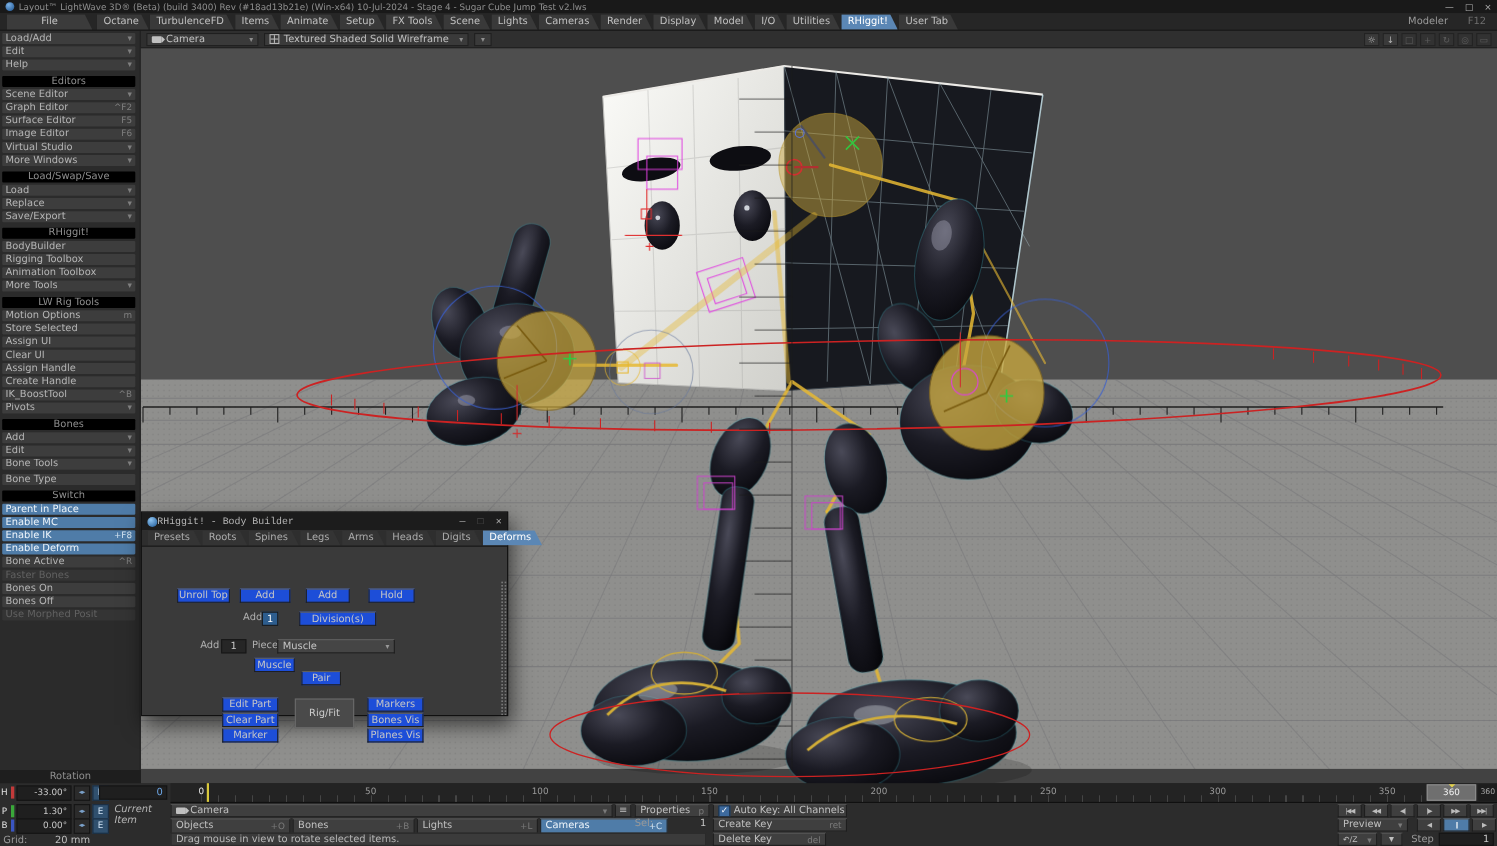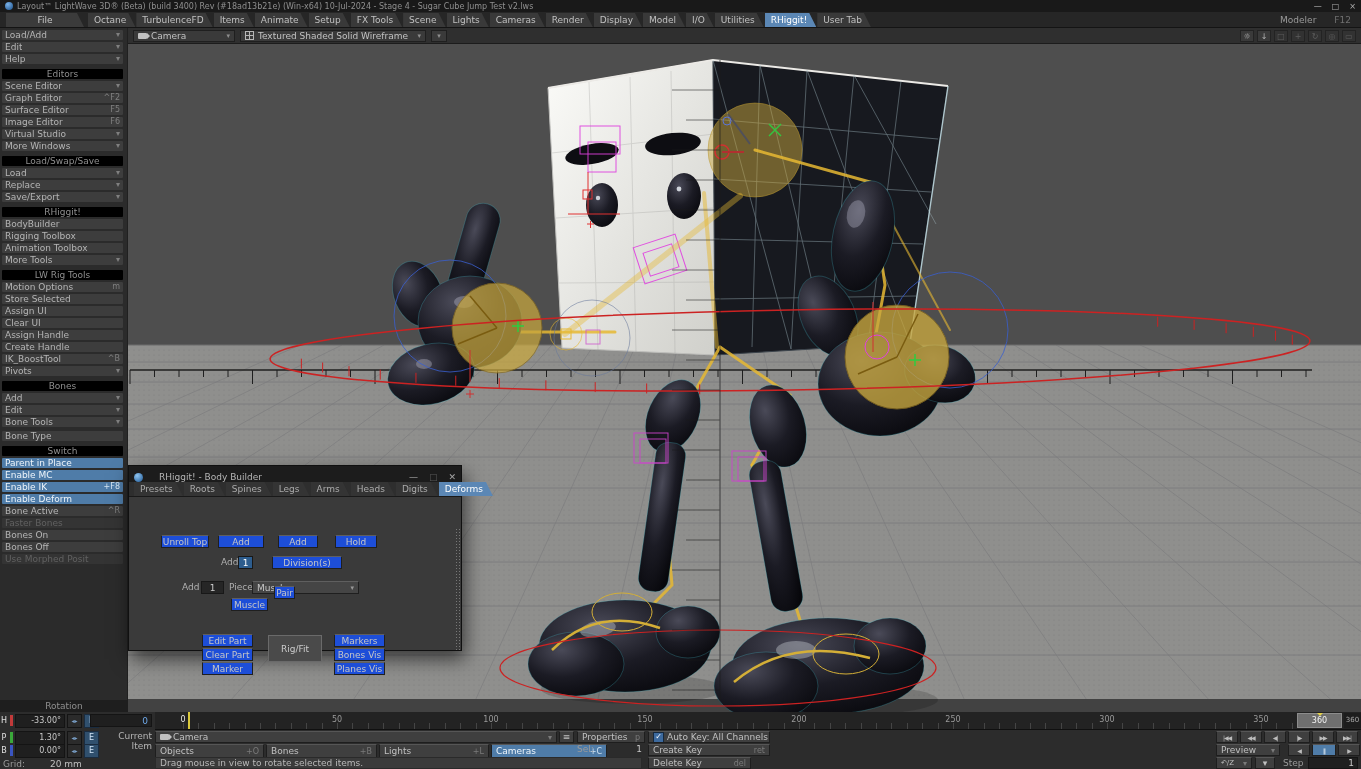--- a/index.html
+++ b/index.html
@@ -48,21 +48,21 @@
   .srow.header{background:#000000;justify-content:center;color:#8f8f8f;margin-top:5px;}
   .srow.highlight{background:#4f7ca8;color:#eef5fb;}
   .srow.highlight .ssuffix{color:#d5e5f2;}
   .srow.disabled{color:#616161;background:#343434;}
   .srow.gap{margin-top:4px;}
   
   .viewport{position:absolute;left:128px;top:44px;width:1233px;height:668px;overflow:hidden;background:#4e4e4e;}
   
   .dialog{position:absolute;left:128px;top:465px;width:334px;height:186px;background:#3a3a3a;
           border:1px solid #101010;box-shadow:3px 8px 18px rgba(0,0,0,.6);box-sizing:border-box;}
-  .dlg-title{height:16px;background:#1c1c1c;display:flex;align-items:flex-end;gap:16px;padding:0 5px;color:#b5b5b5;}
+  .dlg-title{height:16px;background:#1c1c1c;display:flex;align-items:center;gap:0;padding:0 5px;color:#b5b5b5;font-family:Liberation Mono, monospace;}
   .dlg-sphere{width:9px;height:9px;border-radius:50%;background:radial-gradient(circle at 35% 30%,#8fc4f0,#1c5795);flex:0 0 auto;}
   .dlg-winbtns{margin-left:auto;display:flex;gap:11px;color:#a5a5a5;font-size:9px;}
   .dlg-winbtns .dim{color:#5a5a5a;}
   .dlg-tabs{height:14px;background:#2e2e2e;display:flex;align-items:center;padding-left:5px;border-bottom:1px solid #191919;}
   .dtab{height:14px;line-height:14px;padding:0 10px 0 6px;background:#343434;color:#ababab;
         clip-path:polygon(0 0,calc(100% - 7px) 0,100% 100%,0 100%);margin-right:1px;white-space:nowrap;}
   .dtab.active{background:#5b87b5;color:#fff;}
   .dlg-body{position:relative;height:154px;}
   .dbtn{position:absolute;height:13px;line-height:12px;text-align:center;background:#1d4ed8;
         border:1px solid #1f1f1f;border-top-color:#5f5f5f;color:#c6c6c6;box-sizing:border-box;overflow:hidden;}
@@ -728,21 +728,21 @@
 
       <span class="dlabel" style="left:53px;top:84px;">Add</span>
       <div class="dfield" style="left:72px;top:84px;width:23px;">1</div>
       <span class="dlabel" style="left:100px;top:84px;">Piece</span>
       <div class="ddrop" style="left:123px;top:84px;width:107px;">
         <span>Muscle</span>
         <span class="arr">▾</span>
       </div>
 
       <div class="dbtn" style="left:102px;top:101px;width:37px;">Muscle</div>
-      <div class="dbtn" style="left:145px;top:89px;width:21px;">Pair</div>
+      <div class="dbtn" style="left:145px;top:113px;width:36px;">Pair</div>
 
       <div class="dlg-left" style="position:absolute;inset:0;">
 
       <div class="dbtn">Edit Part</div>
           <div class="dbtn">Clear Part</div>
           <div class="dbtn">Marker Sym</div>
         </div>
       <div class="rigfit">Rig/Fit</div>
       <div class="dlg-vis" style="position:absolute;inset:0;">
 
@@ -788,21 +788,21 @@
     <div class="bb fld" style="left:90px;top:2px;width:62px;height:13px;color:#6ea8e8;">0</div>
     <div class="ruler">
       <div class="marker"></div>
       <span>
         
       <span class="tl">0</span><span class="tl">50</span><span class="tl">100</span><span class="tl">150</span><span class="tl">200</span><span class="tl">250</span><span class="tl">300</span><span class="tl">350</span></span>
       <div class="endhandle">360</div>
       <div class="endfield">360</div>
     </div>
 
-    <span class="bb" style="left:104px;top:19px;width:48px;text-align:right;color:#b5b5b5;">Current Item</span>
+    <span class="bb" style="left:104px;top:19px;width:48px;color:#b5b5b5;font-style:italic;">Current Item</span>
     <div class="bb btn" style="left:155px;top:19px;width:402px;height:12px;">
       <span class="cami" style="margin-right:4px;"></span>
       <span>Camera</span>
       <span class="sc">▾</span>
     </div>
     <div class="bb btn" style="left:559px;top:19px;width:15px;height:12px;justify-content:center;padding:0;">≡</div>
     <div class="bb btn" style="left:577px;top:19px;width:68px;height:12px;">
       <span>Properties</span>
       <span class="sc">p</span>
     </div>

